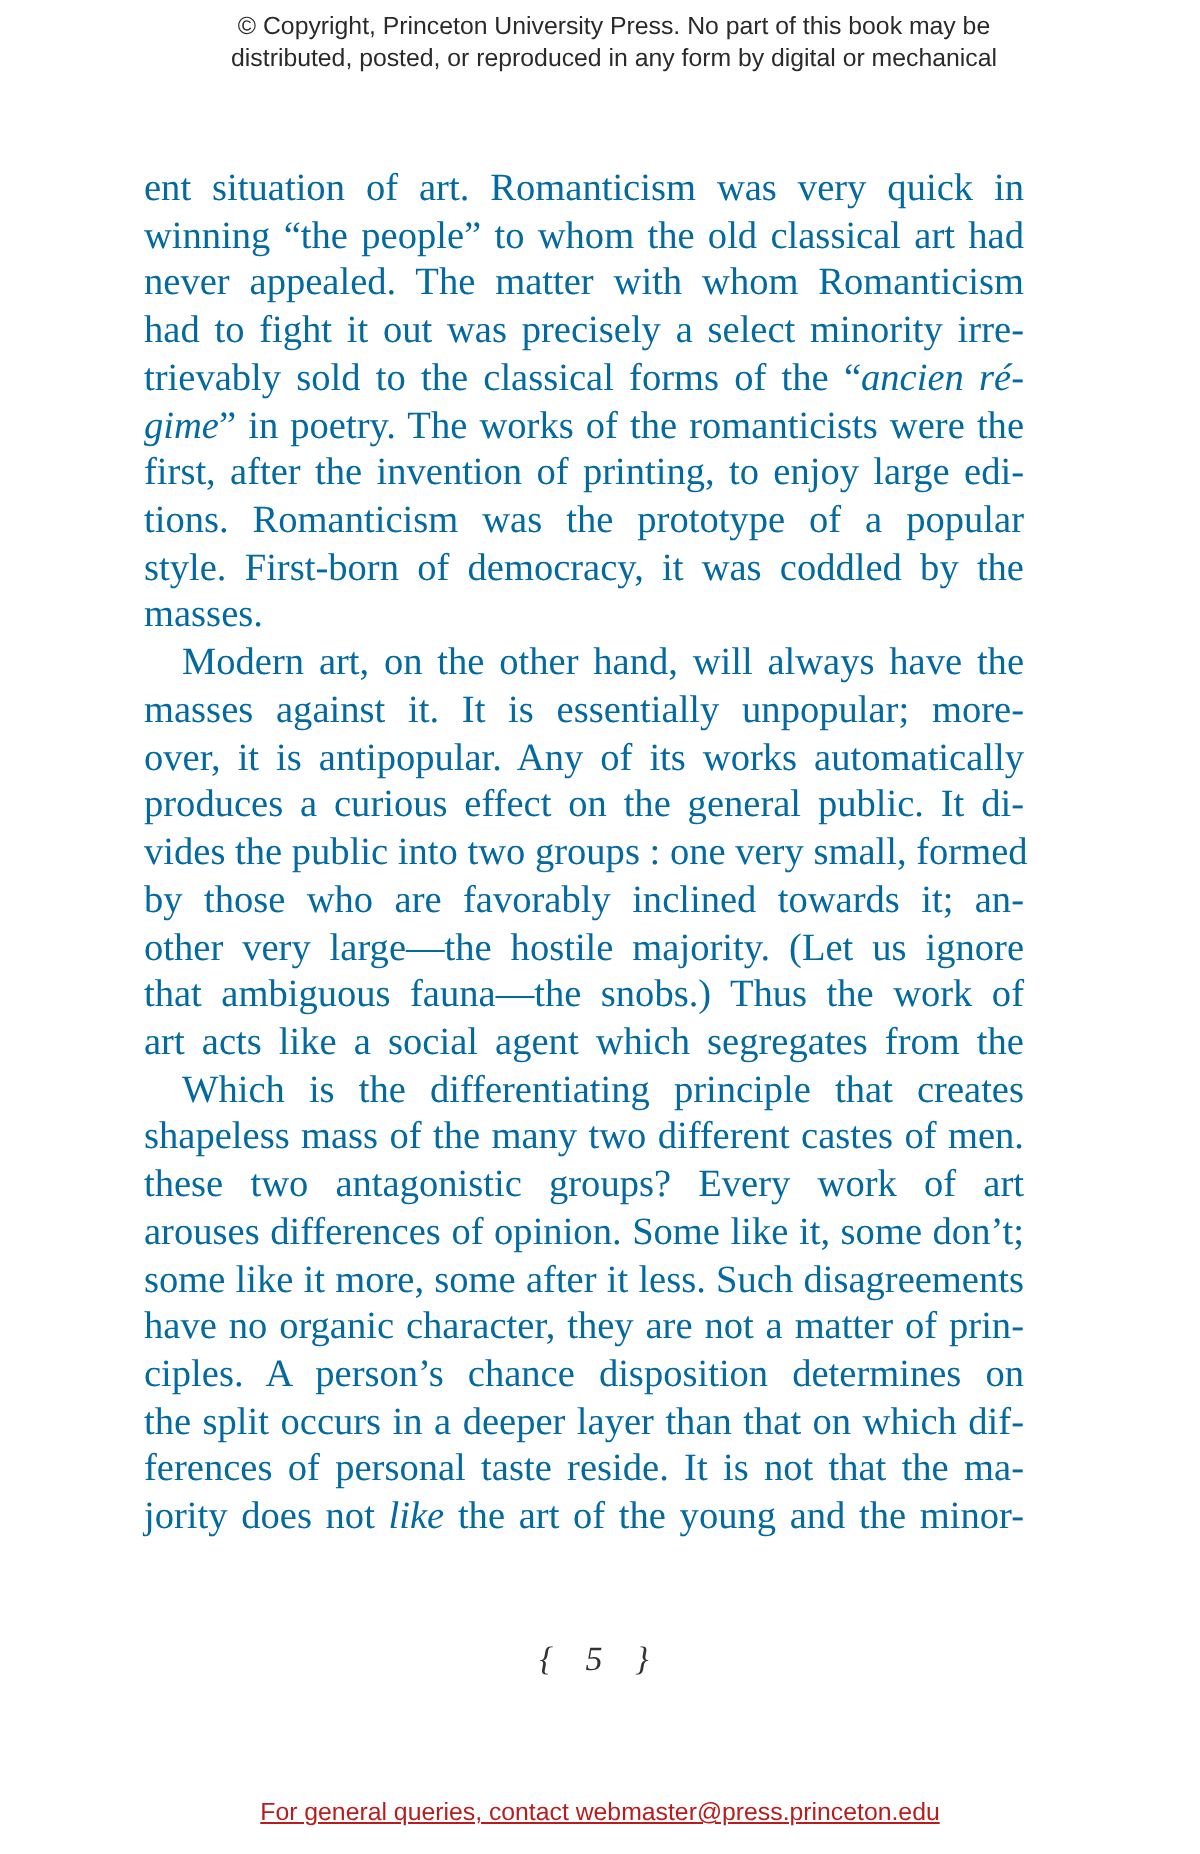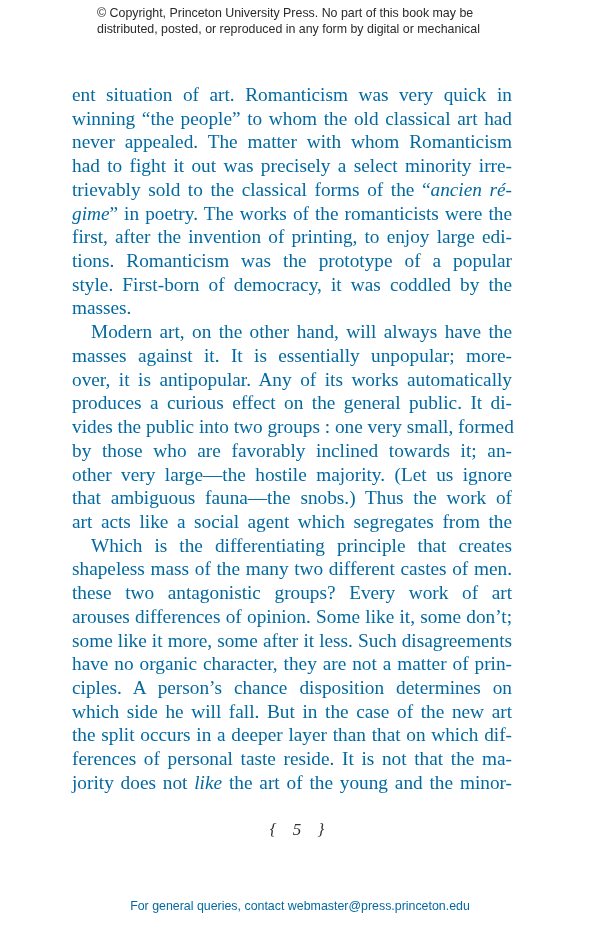--- a/index.html
+++ b/index.html
@@ -16,20 +16,21 @@
     }
     .copyright {
       position: absolute;
       left: 97px;
       top: 5px;
       width: 420px;
       font-family: "Liberation Sans", sans-serif;
       font-size: 12.4px;
       line-height: 16px;
       color: #2a2a2a;
+      text-align: center;
     }
     .copyright div { white-space: nowrap; }
     .body-text {
       position: absolute;
       left: 72px;
       top: 83px;
       width: 440px;
       font-family: "Liberation Serif", serif;
       font-size: 19.3px;
       line-height: 23.72px;
@@ -62,21 +63,22 @@
       letter-spacing: 6px;
     }
     .footer {
       position: absolute;
       left: 0;
       width: 600px;
       top: 899px;
       text-align: center;
       font-family: "Liberation Sans", sans-serif;
       font-size: 12.4px;
-      color: #0369a1;
+      color: #b91c1c;
+      text-decoration: underline;
     }
   </style>
 </head>
 <body>
 
 <div class="copyright">
   <div>© Copyright, Princeton University Press. No part of this book may be</div>
   <div>distributed, posted, or reproduced in any form by digital or mechanical</div>
 </div>
 
@@ -100,21 +102,20 @@
   <span class="line">other very large—the hostile majority. (Let us ignore</span>
   <span class="line">that ambiguous fauna—the snobs.) Thus the work of</span>
   <span class="line">art acts like a social agent which segregates from the</span>
   <span class="line indent">Which is the differentiating principle that creates</span>
   <span class="line">shapeless mass of the many two different castes of men.</span>
   <span class="line">these two antagonistic groups? Every work of art</span>
   <span class="line">arouses differences of opinion. Some like it, some don’t;</span>
   <span class="line">some like it more, some after it less. Such disagreements</span>
   <span class="line">have no organic character, they are not a matter of prin-</span>
   <span class="line">ciples. A person’s chance disposition determines on</span>
-  <span class="line">which side he will fall. But in the case of the new art</span>
   <span class="line">the split occurs in a deeper layer than that on which dif-</span>
   <span class="line">ferences of personal taste reside. It is not that the ma-</span>
   <span class="line"><span>jority does not </span><i>like</i><span> the art of the young and the minor-</span></span>
 </div>
 
 <div class="page-number">{ 5 }</div>
 
 <div class="footer">For general queries, contact webmaster@press.princeton.edu</div>
 
 </body></html>

